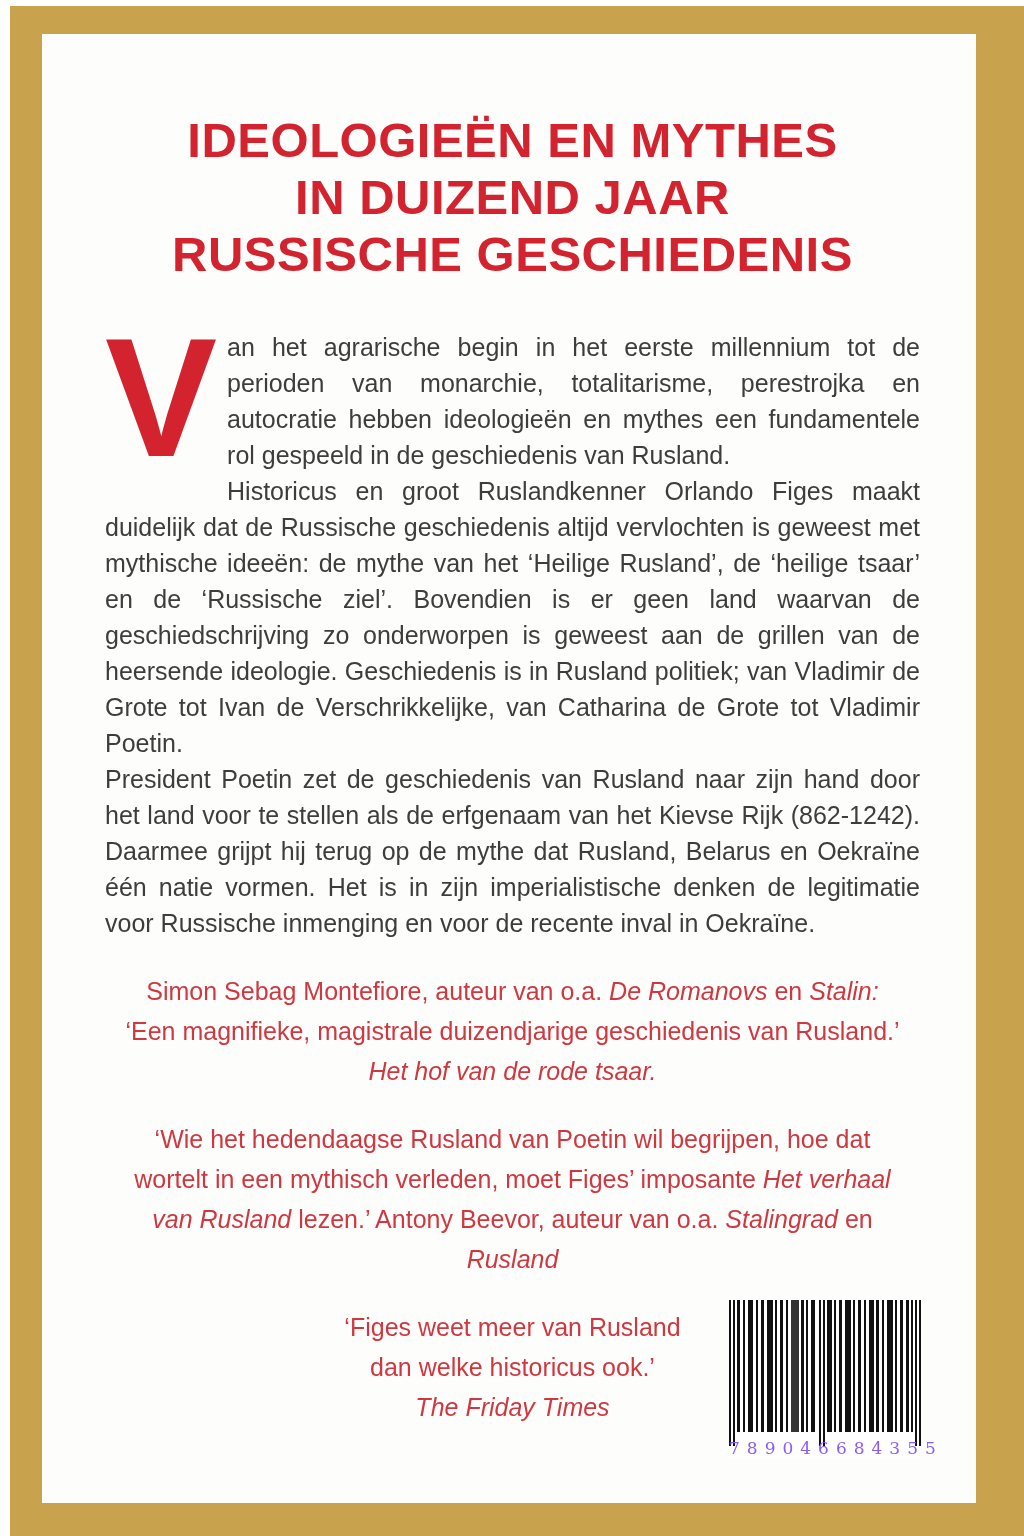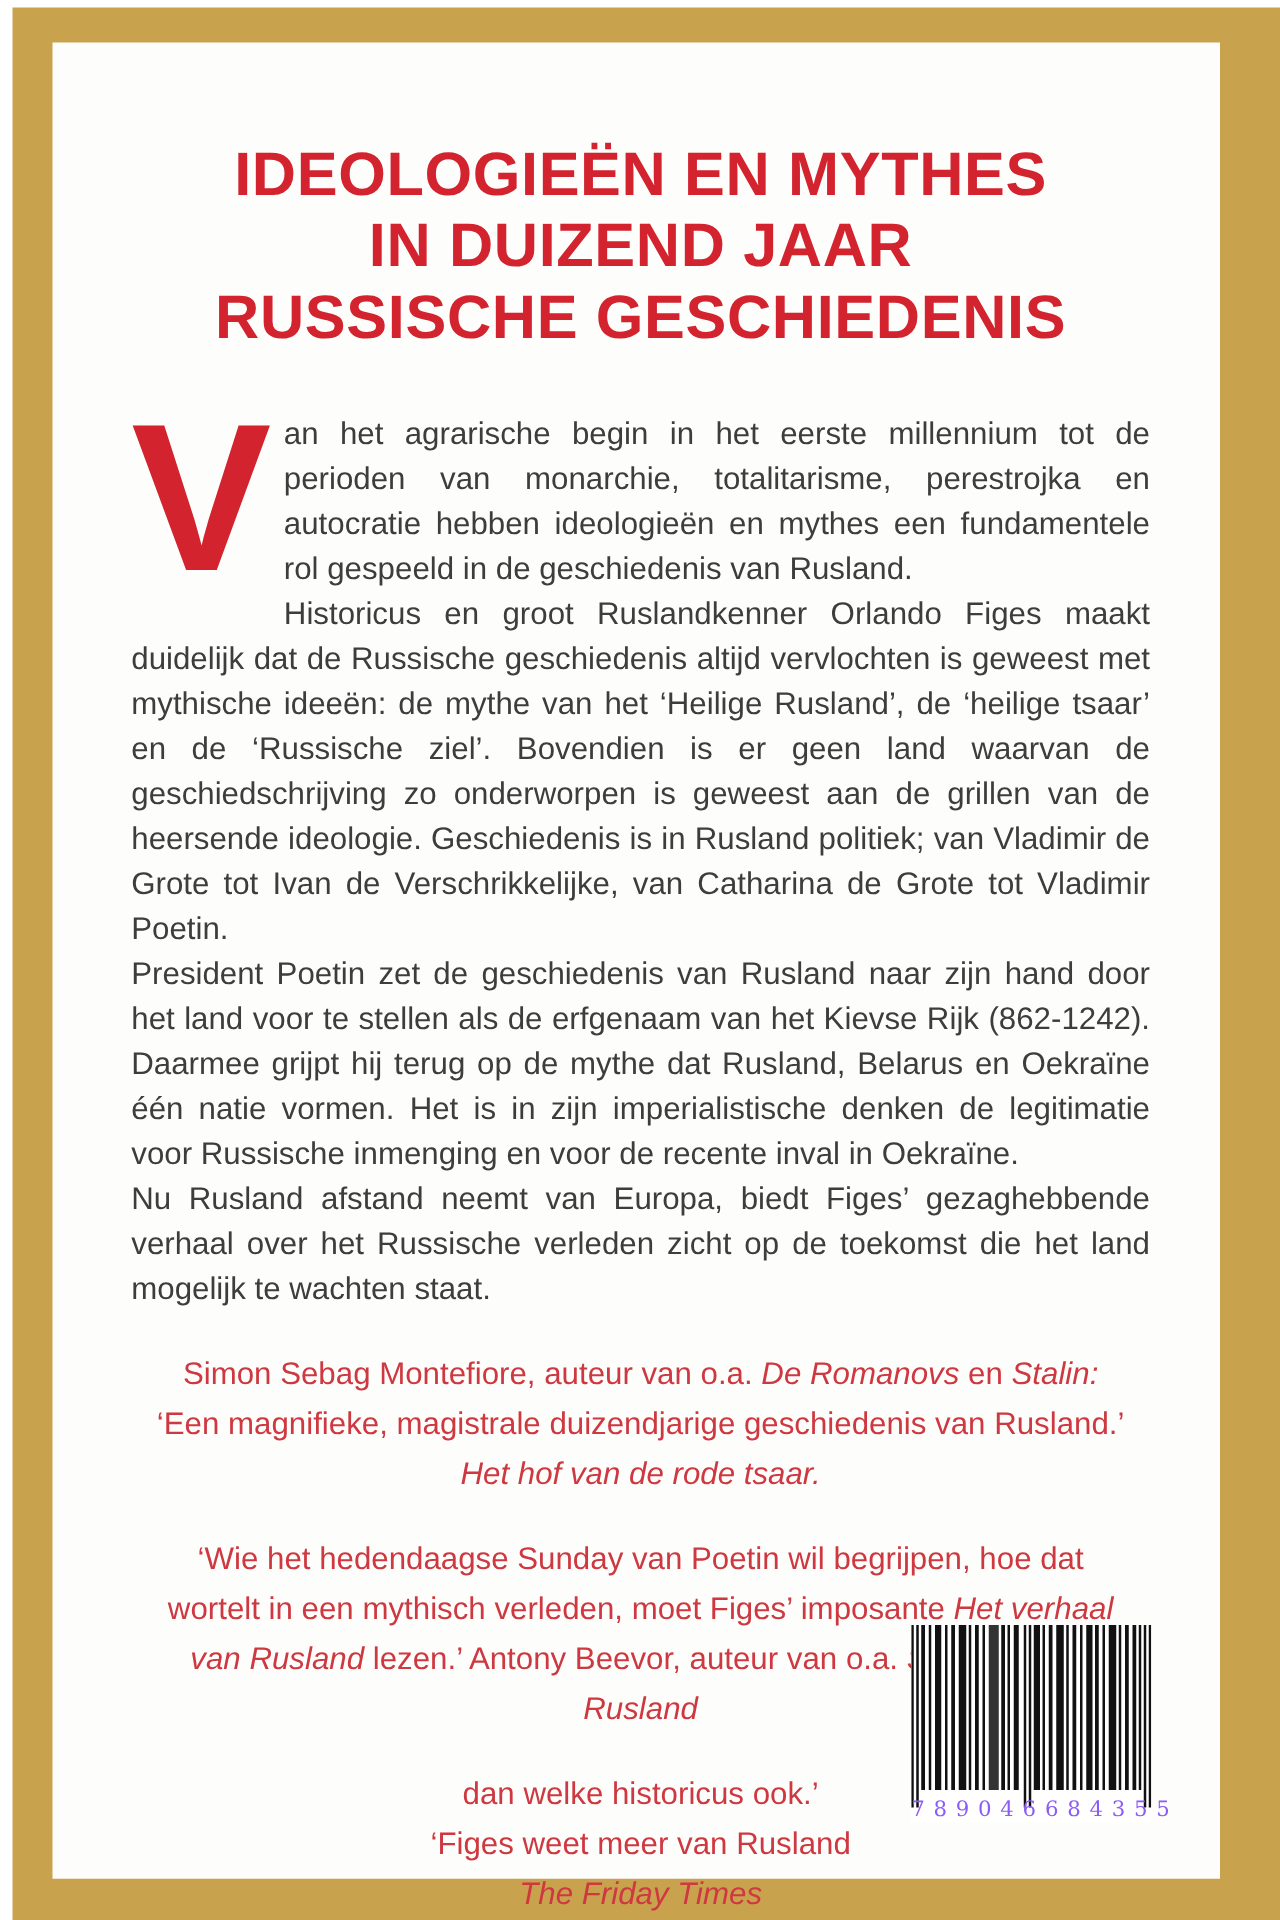--- a/index.html
+++ b/index.html
@@ -61,41 +61,40 @@
       <h1 class="title">
         <div>IDEOLOGIEËN EN MYTHES</div>
         <div>IN DUIZEND JAAR</div>
         <div>RUSSISCHE GESCHIEDENIS</div>
       </h1>
 
       <div class="body-text">
         <p><span class="dropcap">V</span><span>an het agrarische begin in het eerste millennium tot de perioden van monarchie, totalitarisme, perestrojka en autocratie hebben ideologieën en mythes een fundamentele rol gespeeld in de geschiedenis van Rusland.</span></p>
         <p>Historicus en groot Ruslandkenner Orlando Figes maakt duidelijk dat de Russische geschiedenis altijd vervlochten is geweest met mythische ideeën: de mythe van het ‘Heilige Rusland’, de ‘heilige tsaar’ en de ‘Russische ziel’. Bovendien is er geen land waarvan de geschiedschrijving zo onderworpen is geweest aan de grillen van de heersende ideologie. Geschiedenis is in Rusland politiek; van Vladimir de Grote tot Ivan de Verschrikkelijke, van Catharina de Grote tot Vladimir Poetin.</p>
         <p>President Poetin zet de geschiedenis van Rusland naar zijn hand door het land voor te stellen als de erfgenaam van het Kievse Rijk (862-1242). Daarmee grijpt hij terug op de mythe dat Rusland, Belarus en Oekraïne één natie vormen. Het is in zijn imperialistische denken de legitimatie voor Russische inmenging en voor de recente inval in Oekraïne.</p>
-        <p>Nu Rusland afstand neemt van Europa, biedt Figes’ gezaghebbende verhaal over het Russische verleden zicht op de toekomst die het land mogelijk te wachten staat.</p>
       </div>
 
       <div class="quotes">
 
         <div class="quote">
           <div><span>Simon Sebag Montefiore, auteur van o.a. </span><span class="it">De Romanovs</span><span> en </span><span class="it">Stalin:</span></div>
           <div>‘Een magnifieke, magistrale duizendjarige geschiedenis van Rusland.’</div>
           <div class="it">Het hof van de rode tsaar.</div>
         </div>
 
         <div class="quote">
-          <div>‘Wie het hedendaagse Sunday van Poetin wil begrijpen, hoe dat</div>
+          <div>‘Wie het hedendaagse Rusland van Poetin wil begrijpen, hoe dat</div>
           <div><span>wortelt in een mythisch verleden, moet Figes’ imposante </span><span class="it">Het verhaal</span></div>
           <div><span class="it">van Rusland</span><span> lezen.’ Antony Beevor, auteur van o.a. </span><span class="it">Stalingrad</span><span> en</span></div>
           <div class="it">Rusland</div>
         </div>
 
         <div class="quote">
+          <div>‘Figes weet meer van Rusland</div>
           <div>dan welke historicus ook.’</div>
-          <div>‘Figes weet meer van Rusland</div>
           <div class="it">The Friday Times</div>
         </div>
 
       </div>
 
       <div class="barcode">
         <svg width="192" height="152" viewBox="0 0 192 152">
           <rect x="0" y="0" width="2" height="146" fill="#111"></rect>
           <rect x="4" y="0" width="2" height="146" fill="#111"></rect>
           <rect x="8" y="0" width="3" height="132" fill="#111"></rect>

